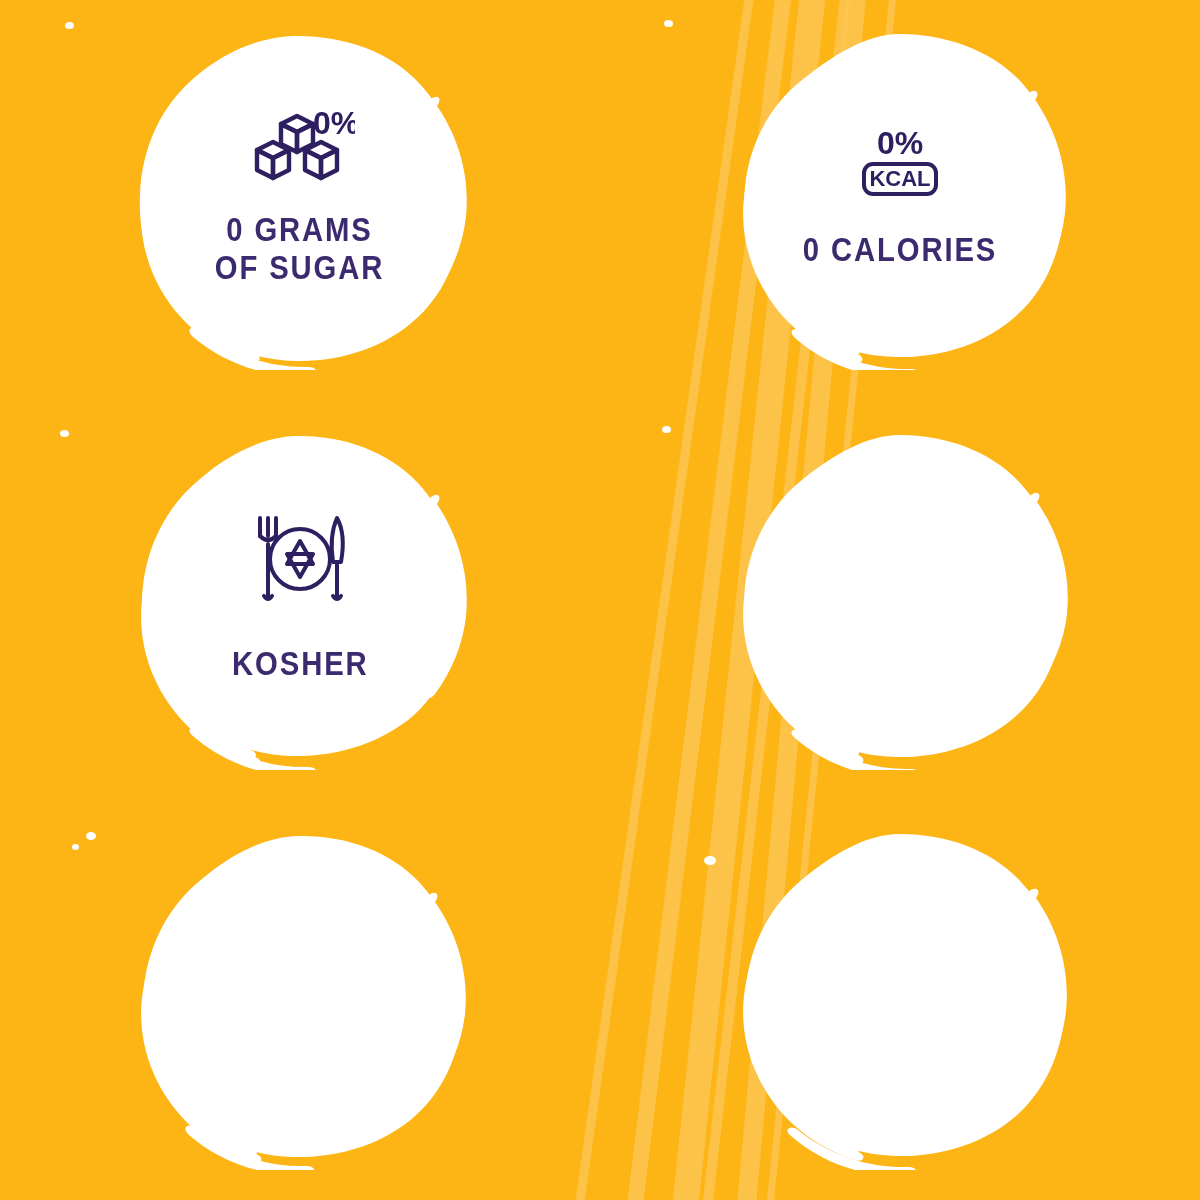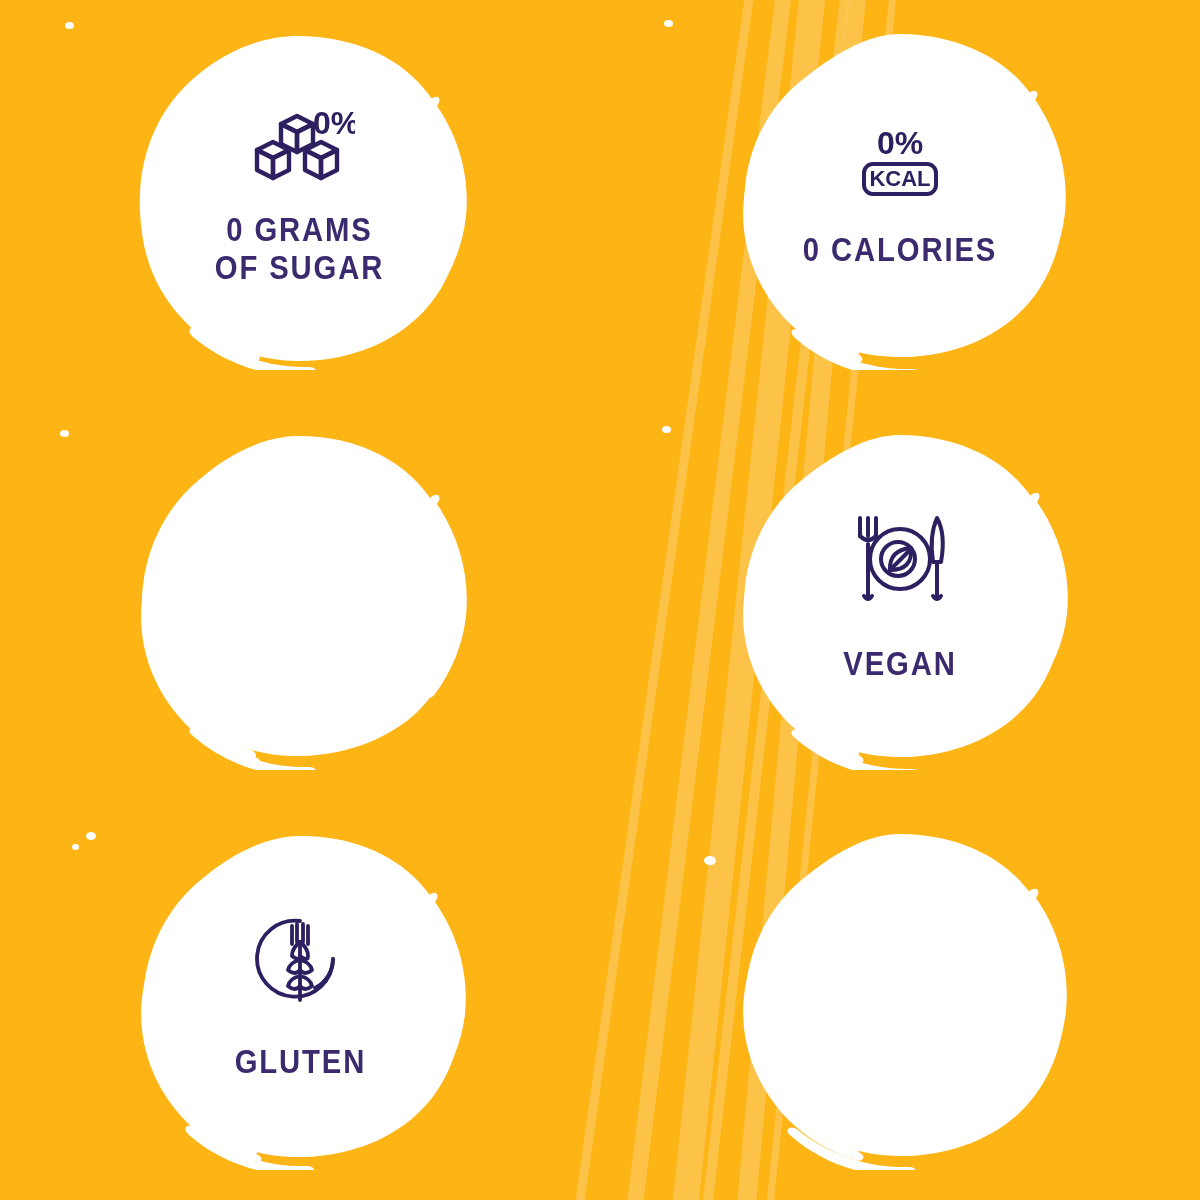--- a/index.html
+++ b/index.html
@@ -205,102 +205,77 @@
 
   <div class="badge badge--kosher">
     <div class="blob-wrap">
       <svg class="blob" viewBox="0 0 340 340">
         <path fill="#FFFFFF" d="M166 6c46-1 91 15 120 45 31 32 45 76 45 119 0 44-16 87-47 115-32 28-77 42-122 41-44-1-87-19-115-51-28-33-39-77-34-120 5-42 25-80 57-106C96 26 131 7 166 6Z"></path>
         <path fill="#FFFFFF" d="M24 128c3-10 9-9 8 1-10 40-10 80 6 117 17 38 48 68 87 81 9 3 6 11-3 8-44-14-81-47-99-90-16-38-16-80 1-117Z"></path>
         <path fill="#FFFFFF" d="M40 108c4-9 10-6 7 3-16 38-18 80-5 119 13 40 42 72 79 90 9 4 5 11-4 7-42-18-74-54-87-99-12-39-9-82 10-120Z"></path>
         <path fill="#FFFFFF" d="M300 68c7-7 13-2 7 6 22 33 33 72 29 112-3 28-14 55-31 78-6 8-12 3-7-5 19-28 29-61 28-95-1-34-11-67-26-96Z"></path>
         <path fill="#FFFFFF" d="M70 300c30 25 69 38 108 37 10 0 11 7 1 9-42 2-84-12-116-40-8-6-1-12 7-6Z"></path>
       </svg>
-    </div>
-    <div class="speck" style="left:60px;top:30px;width:9px;height:7px;"></div>
-    <div class="speck" style="left:320px;top:86px;width:12px;height:10px;"></div>
-    <div class="speck" style="left:334px;top:124px;width:8px;height:7px;"></div>
-    <div class="speck" style="left:266px;top:300px;width:8px;height:6px;"></div>
-  </div>
-
-  <div class="badge badge--vegan">
-    <div class="blob-wrap">
-      <svg class="blob" viewBox="0 0 340 340">
-        <path fill="#FFFFFF" d="M170 5c47 0 92 17 120 48 30 32 44 75 44 118 0 44-16 87-48 115-31 28-76 42-120 41-45-1-89-19-117-51-28-33-38-77-34-120 5-42 25-81 58-107C102 26 136 5 170 5Z"></path>
-        <path fill="#FFFFFF" d="M26 126c3-10 9-9 8 1-10 40-10 80 6 117 17 38 49 68 88 81 9 3 6 11-3 8-45-14-82-47-100-90-16-38-16-80 1-117Z"></path>
-        <path fill="#FFFFFF" d="M42 106c4-9 10-6 7 3-16 38-18 80-5 119 13 40 42 72 80 90 9 4 5 11-4 7-43-18-75-54-88-99-12-39-9-82 10-120Z"></path>
-        <path fill="#FFFFFF" d="M300 66c7-7 13-2 7 6 23 33 34 72 30 112-3 28-15 55-32 78-6 8-12 3-7-5 19-28 30-61 29-95-1-34-12-67-27-96Z"></path>
-        <path fill="#FFFFFF" d="M72 302c31 25 70 38 109 37 10 0 11 7 1 9-42 2-85-12-117-40-8-6-1-12 7-6Z"></path>
-      </svg>
       <div class="badge-inner">
         <svg class="badge-icon" width="98" height="98" viewBox="0 0 98 98">
           <g fill="none" stroke="#2E2060" stroke-width="4" stroke-linecap="round" stroke-linejoin="round">
 
             <circle cx="49" cy="49" r="30"></circle>
 
-            <circle cx="47" cy="49" r="17"></circle>
-
-            <path d="M39 60 Q38 40 60 38 Q62 60 39 60 Z"></path>
-            <path d="M39 60 L58 41"></path>
+            <path d="M49 31 L62 54 L36 54 Z"></path>
+            <path d="M49 67 L36 44 L62 44 Z"></path>
 
             <path d="M9 8 L9 26"></path>
             <path d="M17 8 L17 26"></path>
             <path d="M25 8 L25 26"></path>
             <path d="M9 26 Q17 34 25 26"></path>
             <path d="M17 34 L17 86"></path>
             <path d="M13 86 Q17 92 21 86"></path>
 
             <path d="M86 8 Q95 24 90 52 L82 52 Q78 26 86 8 Z"></path>
             <path d="M86 52 L86 86"></path>
             <path d="M82 86 Q86 92 90 86"></path>
           </g>
         </svg>
         <div class="badge-label">
-          <div>VEGAN</div>
+          <div>KOSHER</div>
         </div>
       </div>
+    </div>
+    <div class="speck" style="left:60px;top:30px;width:9px;height:7px;"></div>
+    <div class="speck" style="left:320px;top:86px;width:12px;height:10px;"></div>
+    <div class="speck" style="left:334px;top:124px;width:8px;height:7px;"></div>
+    <div class="speck" style="left:266px;top:300px;width:8px;height:6px;"></div>
+  </div>
+
+  <div class="badge badge--vegan">
+    <div class="blob-wrap">
+      <svg class="blob" viewBox="0 0 340 340">
+        <path fill="#FFFFFF" d="M170 5c47 0 92 17 120 48 30 32 44 75 44 118 0 44-16 87-48 115-31 28-76 42-120 41-45-1-89-19-117-51-28-33-38-77-34-120 5-42 25-81 58-107C102 26 136 5 170 5Z"></path>
+        <path fill="#FFFFFF" d="M26 126c3-10 9-9 8 1-10 40-10 80 6 117 17 38 49 68 88 81 9 3 6 11-3 8-45-14-82-47-100-90-16-38-16-80 1-117Z"></path>
+        <path fill="#FFFFFF" d="M42 106c4-9 10-6 7 3-16 38-18 80-5 119 13 40 42 72 80 90 9 4 5 11-4 7-43-18-75-54-88-99-12-39-9-82 10-120Z"></path>
+        <path fill="#FFFFFF" d="M300 66c7-7 13-2 7 6 23 33 34 72 30 112-3 28-15 55-32 78-6 8-12 3-7-5 19-28 30-61 29-95-1-34-12-67-27-96Z"></path>
+        <path fill="#FFFFFF" d="M72 302c31 25 70 38 109 37 10 0 11 7 1 9-42 2-85-12-117-40-8-6-1-12 7-6Z"></path>
+      </svg>
     </div>
     <div class="speck" style="left:62px;top:26px;width:9px;height:7px;"></div>
     <div class="speck" style="left:326px;top:90px;width:12px;height:10px;"></div>
     <div class="speck" style="left:338px;top:128px;width:8px;height:7px;"></div>
     <div class="speck" style="left:258px;top:302px;width:8px;height:6px;"></div>
   </div>
 
   <div class="badge badge--gluten">
     <div class="blob-wrap">
       <svg class="blob" viewBox="0 0 340 340">
         <path fill="#FFFFFF" d="M168 6c47-1 92 15 121 46 30 32 44 75 44 118 0 45-16 88-48 116-31 28-76 42-121 41-45-1-88-19-116-52-28-33-38-76-34-119 5-42 25-81 58-107C99 26 133 7 168 6Z"></path>
         <path fill="#FFFFFF" d="M24 124c3-10 9-9 8 1-10 40-10 81 6 118 17 38 49 68 88 81 9 3 6 11-3 8-45-14-82-47-100-90-16-38-16-80 1-118Z"></path>
         <path fill="#FFFFFF" d="M40 104c4-9 10-6 7 3-16 38-18 81-5 120 13 40 42 73 80 90 9 4 5 11-4 8-43-19-75-55-88-100-12-40-9-83 10-121Z"></path>
         <path fill="#FFFFFF" d="M298 66c7-7 13-2 7 6 23 33 34 72 30 112-3 28-15 56-32 79-6 8-12 3-7-5 19-29 30-62 29-96-1-34-12-67-27-96Z"></path>
         <path fill="#FFFFFF" d="M66 298c31 26 70 39 110 38 10 0 11 7 1 9-43 2-86-12-118-40-8-7-1-13 7-7Z"></path>
       </svg>
-      <div class="badge-inner">
-        <svg class="badge-icon" width="94" height="94" viewBox="0 0 94 94">
-          <g fill="none" stroke="#2E2060" stroke-width="3.8" stroke-linecap="round" stroke-linejoin="round">
-
-            <path d="M47 9 A38 38 0 1 0 80 47"></path>
-            <path d="M80 47 A33 33 0 0 1 62 76"></path>
-
-            <path d="M47 30 L47 88"></path>
-
-            <path d="M39 14 L39 32"></path>
-            <path d="M44 12 L44 30"></path>
-            <path d="M50 12 L50 30"></path>
-            <path d="M55 14 L55 32"></path>
-
-            <path d="M47 30 Q39 36 39 44 Q47 50 47 44 Q55 50 55 44 Q55 36 47 30 Z"></path>
-            <path d="M47 48 Q37 50 35 58 Q42 64 47 58 Q52 64 59 58 Q57 50 47 48 Z"></path>
-            <path d="M47 64 Q37 66 35 74 Q42 80 47 74 Q52 80 59 74 Q57 66 47 64 Z"></path>
-          </g>
-        </svg>
-        <div class="badge-label">
-          <div>GLUTEN</div>
-        </div>
-      </div>
     </div>
     <div class="speck" style="left:86px;top:32px;width:10px;height:8px;"></div>
     <div class="speck" style="left:72px;top:44px;width:7px;height:6px;"></div>
     <div class="speck" style="left:322px;top:92px;width:9px;height:8px;"></div>
     <div class="speck" style="left:340px;top:124px;width:11px;height:9px;"></div>
     <div class="speck" style="left:352px;top:160px;width:8px;height:7px;"></div>
     <div class="speck" style="left:286px;top:302px;width:8px;height:6px;"></div>
   </div>
 
   <div class="badge badge--noartificial">

